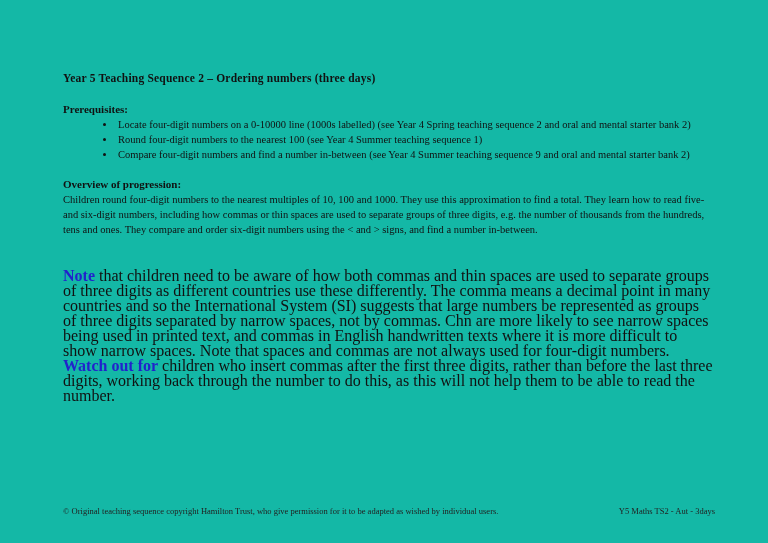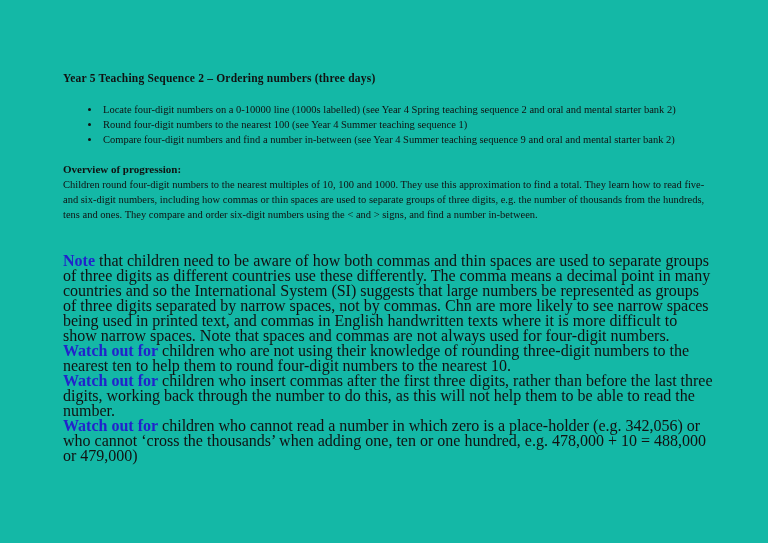--- a/index.html
+++ b/index.html
@@ -36,21 +36,21 @@
     font-size: 10.5px;
     line-height: 15px;
     margin: 0;
   }
   ul.prereq-list {
     margin: 0 0 15px 0;
     padding-left: 38px;
     font-size: 10.5px;
     line-height: 15px;
   }
-  ul.prereq-list li { padding-left: 2px; }
+  ul.prereq-list li { padding-left: 2px; margin-left: 15px; }
   .overview-block { margin-bottom: 31px; }
   .note-line { margin: 0; font-size: 16px; line-height: 15px; }
   .hl-label { font-weight: bold; }
   .footer {
     position: absolute;
     left: 63px;
     right: 53px;
     bottom: 26px;
     display: flex;
     justify-content: space-between;
@@ -62,33 +62,36 @@
   .footer .footer-right { white-space: nowrap; margin-left: 30px; }
 </style>
 </head>
 <body>
 
 <div class="page">
   <div class="content">
 
     <h1 class="doc-title">Year 5 Teaching Sequence 2 – Ordering numbers (three days)</h1>
 
+    <h2 class="section-heading">Prerequisites:</h2>
     <ul class="prereq-list">
       <li class="body-text">Locate four-digit numbers on a 0-10000 line (1000s labelled) (see Year 4 Spring teaching sequence 2 and oral and mental starter bank 2)</li>
       <li class="body-text">Round four-digit numbers to the nearest 100 (see Year 4 Summer teaching sequence 1)</li>
       <li class="body-text">Compare four-digit numbers and find a number in-between (see Year 4 Summer teaching sequence 9 and oral and mental starter bank 2)</li>
     </ul>
 
     <div class="overview-block">
       <h2 class="section-heading">Overview of progression:</h2>
       <p class="body-text">Children round four-digit numbers to the nearest multiples of 10, 100 and 1000. They use this approximation to find a total. They learn how to read five- and six-digit numbers, including how commas or thin spaces are used to separate groups of three digits, e.g. the number of thousands from the hundreds, tens and ones. They compare and order six-digit numbers using the &lt; and &gt; signs, and find a number in-between.</p>
     </div>
 
     <div>
       <p class="note-line"><span class="hl-label blue-label" style="color: rgb(34, 34, 204);">Note</span><span> that children need to be aware of how both commas and thin spaces are used to separate groups of three digits as different countries use these differently. The comma means a decimal point in many countries and so the International System (SI) suggests that large numbers be represented as groups of three digits separated by narrow spaces, not by commas. Chn are more likely to see narrow spaces being used in printed text, and commas in English handwritten texts where it is more difficult to show narrow spaces. Note that spaces and commas are not always used for four-digit numbers.</span></p>
-      <p class="note-line"><span class="hl-label blue-label" style="color: rgb(34, 34, 204);">Watch out for</span><span> children who are not using their knowledge of rounding three-digit numbers to the nearest ten to help them to round four-digit numbers to the nearest 10.</span></p>
       <p class="note-line"><span class="hl-label blue-label" style="color: rgb(34, 34, 204);">Watch out for</span><span> children who insert commas after the first three digits, rather than before the last three digits, working back through the number to do this, as this will not help them to be able to read the number.</span></p>
-      <p class="note-line"><span class="hl-label blue-label" style="color: rgb(34, 34, 204);">Watch out for</span><span> children who cannot read a number in which zero is a place-holder (e.g. 342,056) or who cannot ‘cross the thousands’ when adding one, ten or one hundred, e.g. 478,000 + 10 = 488,000 or 479,000)</span></p>
     </div>
 
   </div>
 
+  <div class="footer">
+    <span class="footer-left">© Original teaching sequence copyright Hamilton Trust, who give permission for it to be adapted as wished by individual users.</span>
+    <span class="footer-right">Y5 Maths TS2 - Aut - 3days</span>
+  </div>
 </div>
 
 </body></html>

